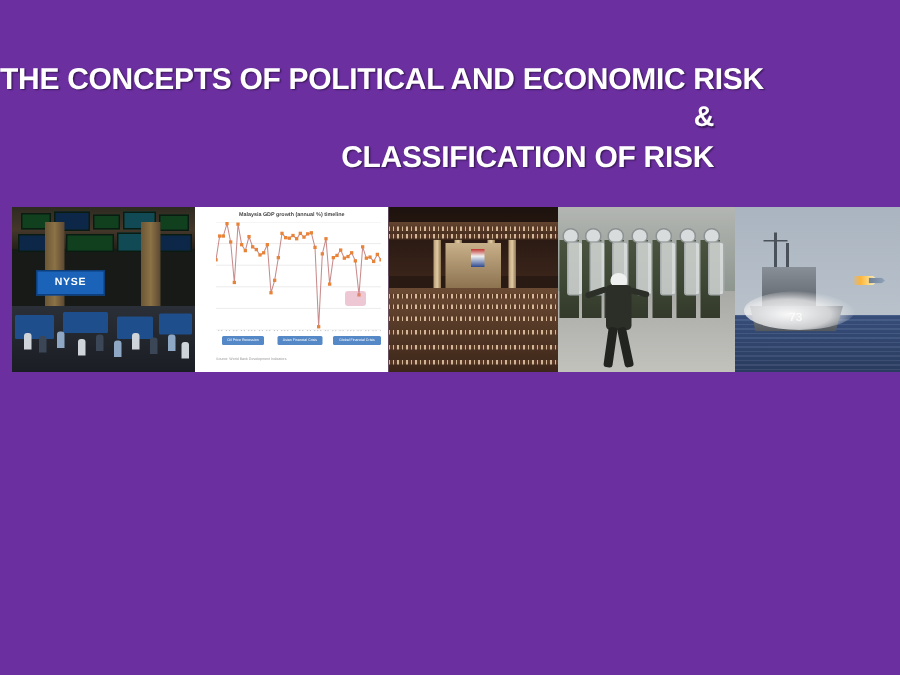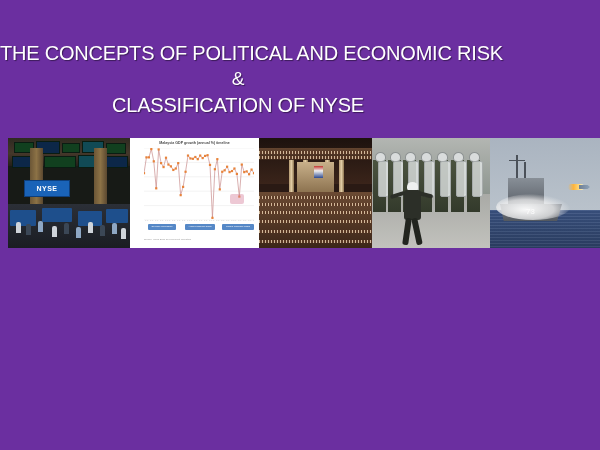--- a/index.html
+++ b/index.html
@@ -21,23 +21,23 @@
     background: #6B2FA0;
     box-sizing: border-box;
   }
 
   
   .title-block {
     position: absolute;
     left: 0;
     top: 40px;
     width: 476px;
-    text-align: center;
+    text-align: right;
     color: #FFFFFF;
-    font-weight: normal;
+    font-weight: bold;
     font-size: 20px;
     line-height: 26px;
     letter-spacing: -0.2px;
     text-shadow: 1px 1px 1px rgba(0,0,0,0.45);
   }
   .title-line {
     display: block;
     white-space: nowrap;
   }
   .title-line.amp {
@@ -305,21 +305,21 @@
   }
 </style>
 </head>
 <body>
 
 <div class="slide">
 
   <div class="title-block">
     <span class="title-line">THE CONCEPTS OF POLITICAL AND ECONOMIC RISK</span>
     <span class="title-line amp">&amp;</span>
-    <span class="title-line">CLASSIFICATION OF NYSE</span>
+    <span class="title-line">CLASSIFICATION OF RISK</span>
   </div>
 
   <div class="image-strip">
 
     <div class="strip-panel panel-nyse">
       <div class="nyse-ceiling"></div>
       <div class="nyse-board g" style="left:6px;  top:4px;  width:18px; height:9px;"></div>
       <div class="nyse-board b" style="left:28px; top:3px;  width:22px; height:11px;"></div>
       <div class="nyse-board g" style="left:54px; top:5px;  width:16px; height:8px;"></div>
       <div class="nyse-board c" style="left:74px; top:3px;  width:20px; height:10px;"></div>

